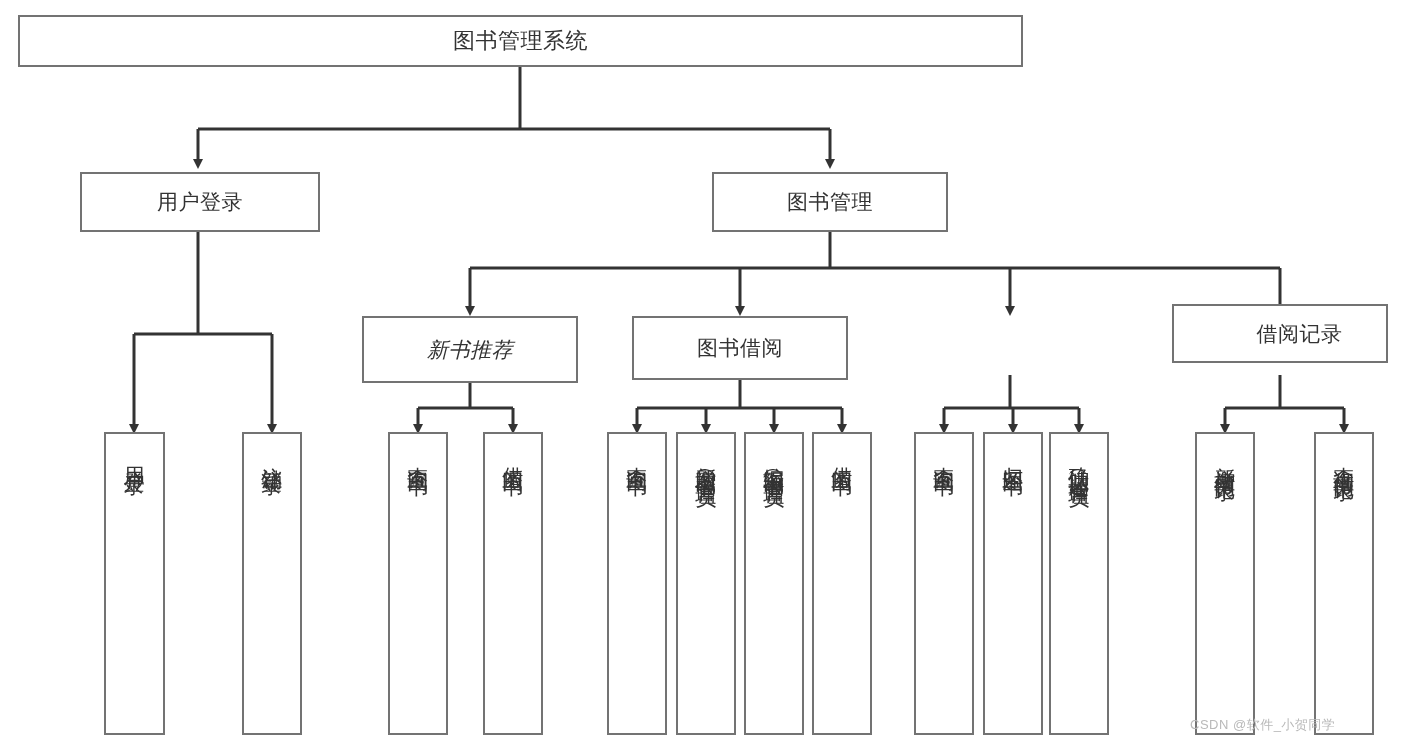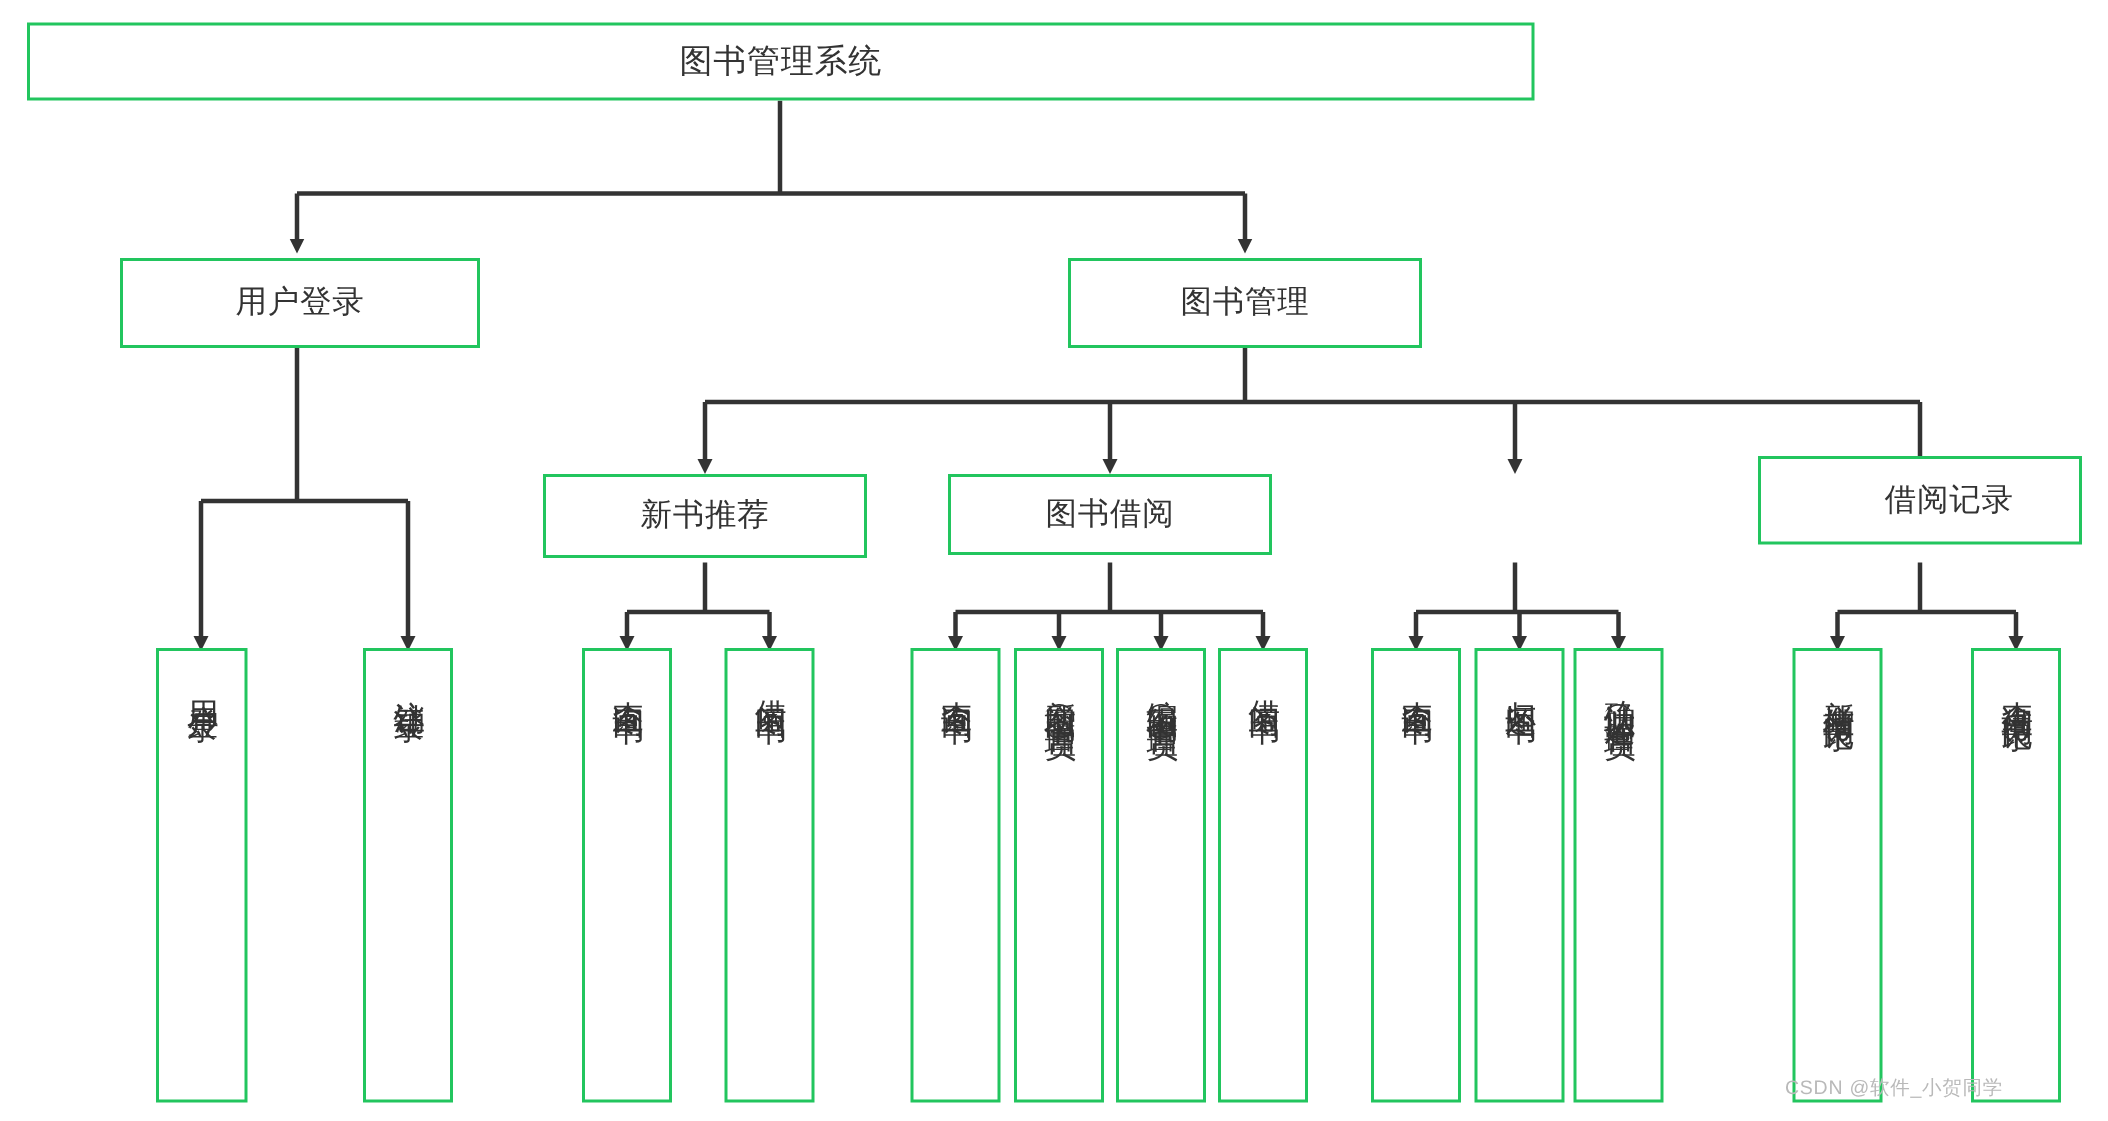--- a/index.html
+++ b/index.html
@@ -21,21 +21,21 @@
     position: absolute;
     left: 0;
     top: 0;
     width: 1405px;
     height: 747px;
     pointer-events: none;
   }
   .node {
     position: absolute;
     box-sizing: border-box;
-    border: 2px solid #22c55e;
+    border: 2px solid #737373;
     background: #ffffff;
     color: #333333;
     display: flex;
     align-items: center;
     justify-content: center;
     text-align: center;
   }
   .node .lbl {
     display: block;
     line-height: 1.12;
@@ -126,24 +126,24 @@
     <span class="lbl">图书管理系统</span>
   </div>
 
   <div class="node horiz" style="left:80px; top:172px; width:240px; height:60px;">
     <span class="lbl">用户登录</span>
   </div>
   <div class="node horiz" style="left:712px; top:172px; width:236px; height:60px;justify-content:center;">
     <span class="lbl">图书管理</span>
   </div>
 
-  <div class="node horiz" style="left:362px; top:316px; width:216px; height:56px;">
+  <div class="node horiz" style="left:362px; top:316px; width:216px; height:67px;font-style:italic;">
     <span class="lbl">新书推荐</span>
   </div>
-  <div class="node horiz" style="left:632px; top:316px; width:216px; height:54px;">
+  <div class="node horiz" style="left:632px; top:316px; width:216px; height:64px;">
     <span class="lbl">图书借阅</span>
   </div>
   <div class="node horiz" style="left:1172px; top:304px; width:216px; height:59px;padding-left:39px;">
     <span class="lbl">借阅记录</span>
   </div>
 
   <div class="node vert" style="left:104px; top:432px; width:61px; height:303px;">
     <span class="lbl">用户登录</span>
   </div>
   <div class="node vert" style="left:242px; top:432px; width:60px; height:303px;">

